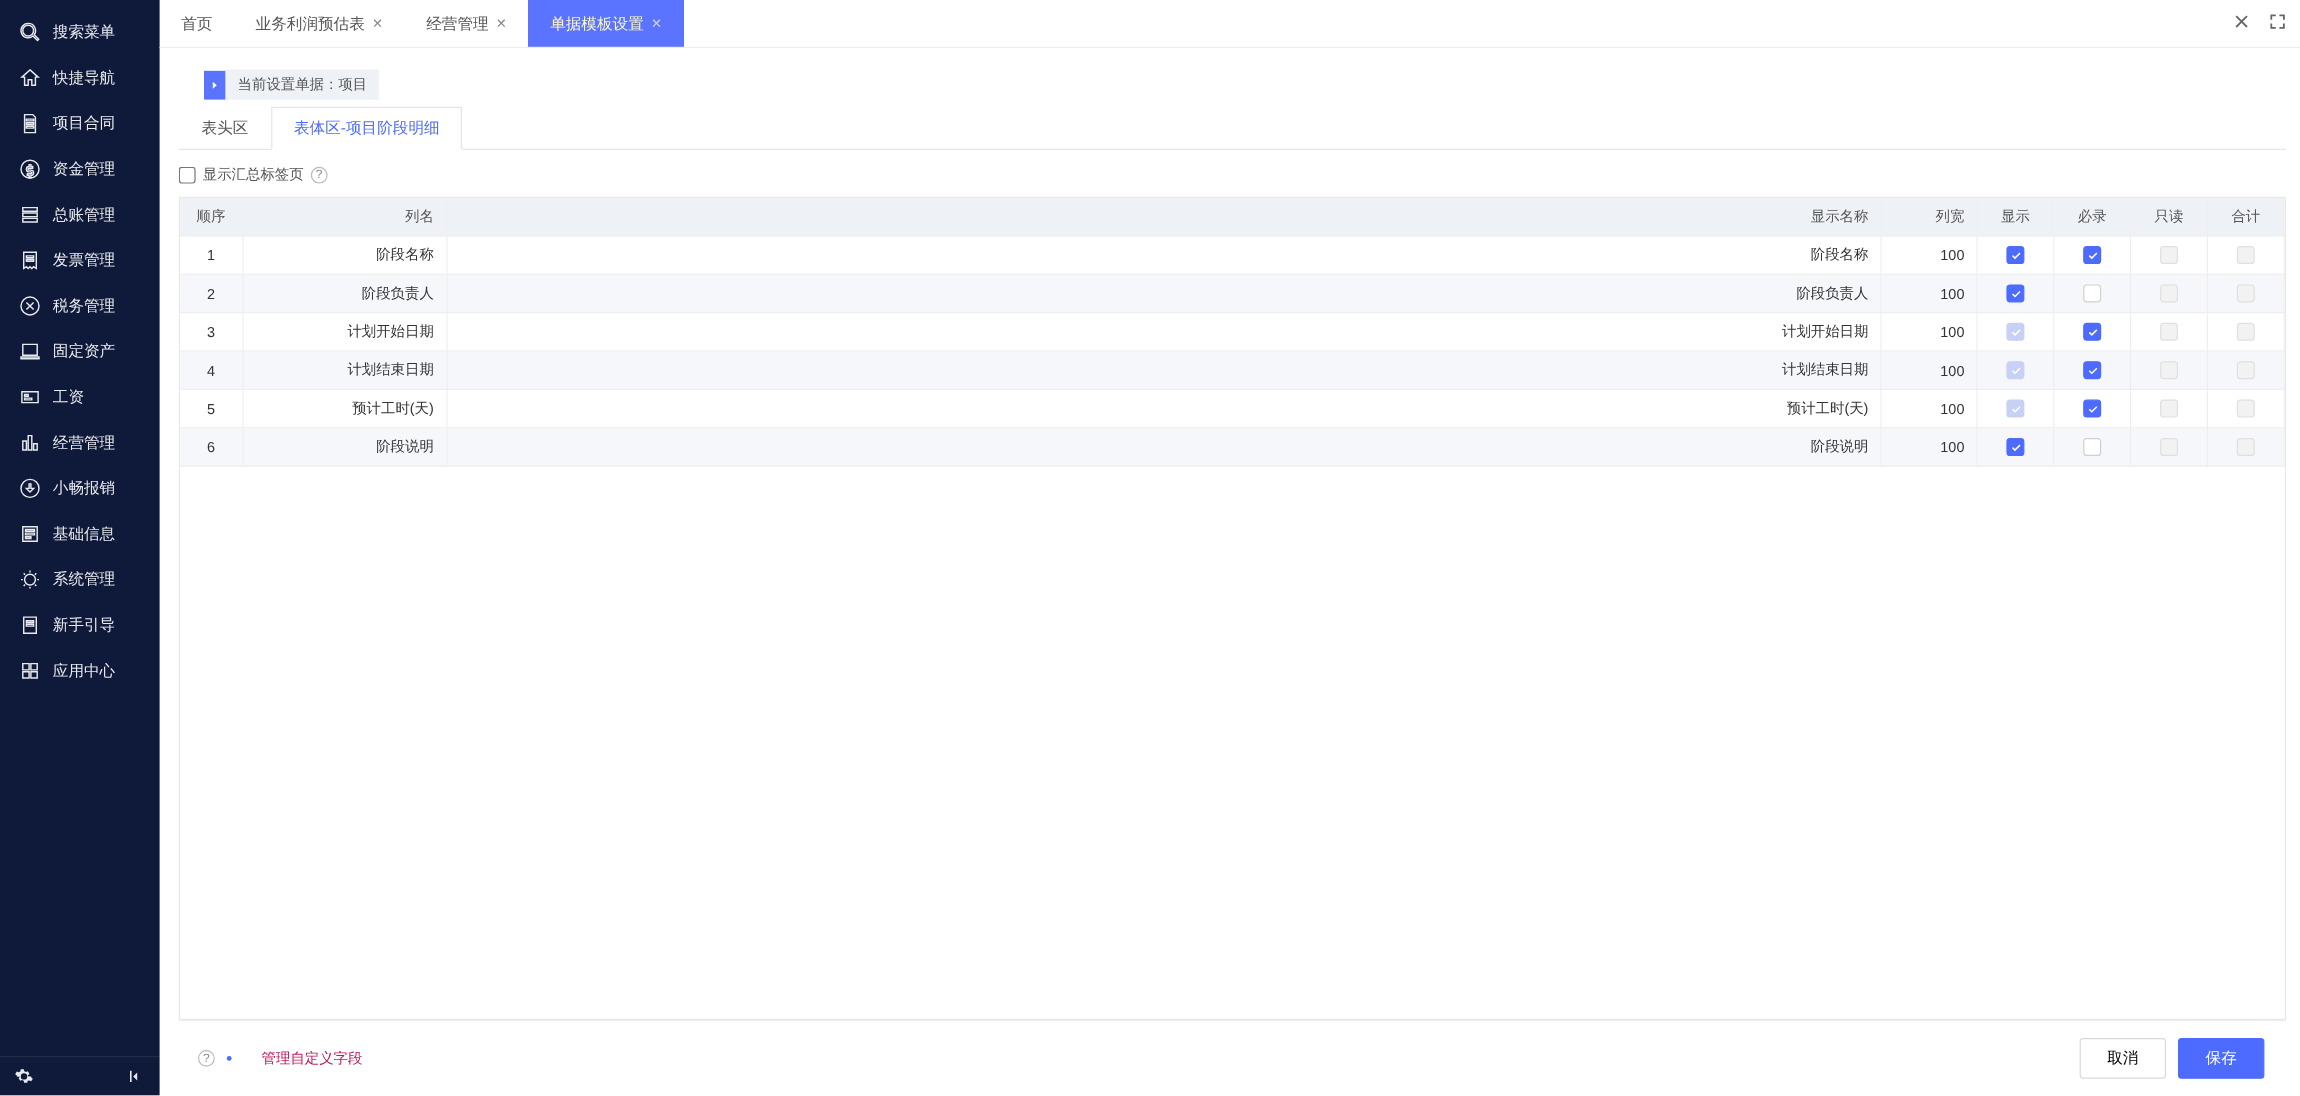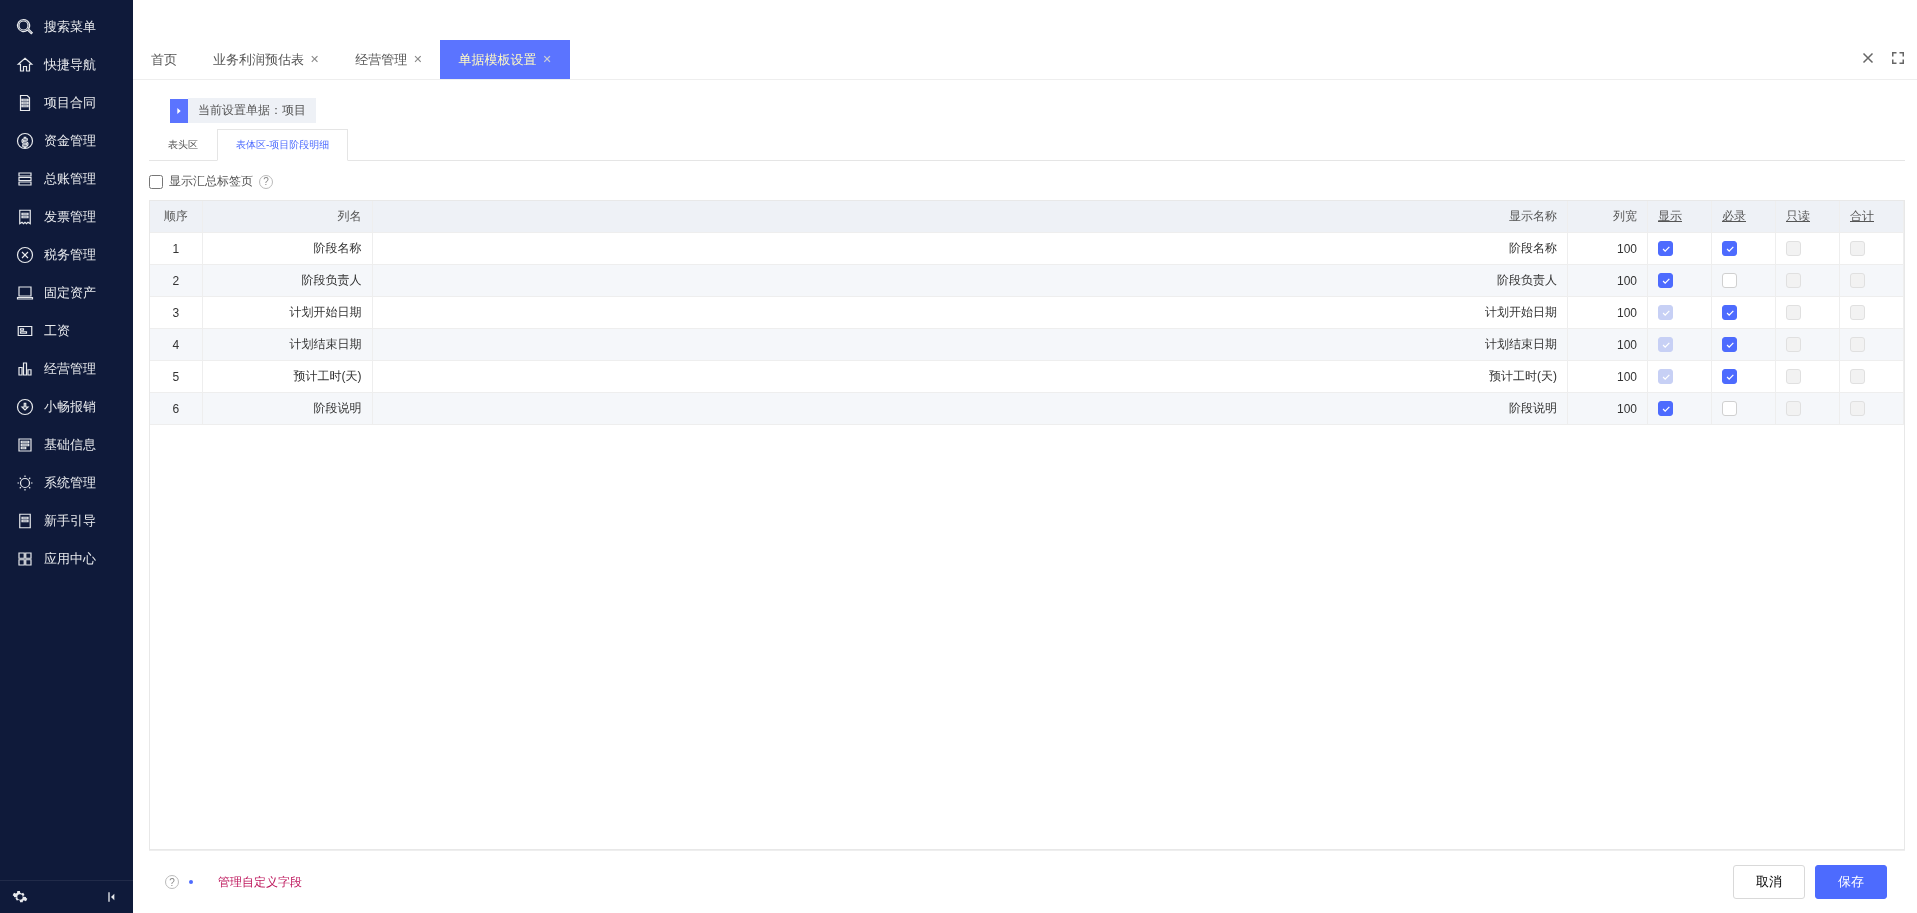--- a/index.html
+++ b/index.html
@@ -11,52 +11,52 @@
 .sidebar-items { flex: 1; overflow-y: auto; padding-top: 8px; }
 .sidebar-item { display: flex; align-items: center; gap: 10px; padding: 10px 16px; cursor: pointer; font-size: 13px; }
 .sidebar-item .icon { width: 18px; height: 18px; display: inline-flex; align-items: center; justify-content: center; fill: #e8eaed; }
 .sidebar-footer { display: flex; justify-content: space-between; padding: 8px 12px; border-top: 1px solid rgba(255,255,255,0.08); }
 .sidebar-footer .icon { width: 16px; height: 16px; fill: #e8eaed; cursor: pointer; }
 
 
 .main { flex: 1; display: flex; flex-direction: column; min-width: 0; }
 
 
-.tabsbar { display: flex; align-items: center; height: 40px; border-bottom: 1px solid #eee; margin-top: 40px; }
+.tabsbar { display: flex; align-items: center; height: 40px; border-bottom: 1px solid #eee; }
 .tabsbar-left { flex: 1; display: flex; align-items: center; height: 100%; }
 .tab { display: flex; align-items: center; gap: 6px; height: 100%; padding: 0 18px; cursor: pointer; font-size: 13px; color: #555; }
 .tab.active { background: #5b74ff; color: #fef9c3; }
 .tab .close { font-size: 11px; opacity: 0.7; }
 .tabsbar-right { display: flex; align-items: center; gap: 12px; padding-right: 10px; }
 .topicon { width: 18px; height: 18px; fill: #666; cursor: pointer; }
 
 
 .content { flex: 1; display: flex; flex-direction: column; padding: 10px 12px 0 0; min-height: 0; }
 .context-row { display: flex; align-items: center; margin: 8px 0 6px 0; padding-left: 37px; }
 .context-handle { width: 18px; height: 24px; background: #5b74ff; display: flex; align-items: center; justify-content: center; cursor: pointer; }
 .context-handle svg { width: 10px; height: 10px; fill: #fff; }
 .context-text { background: #eef1f6; padding: 4px 10px; font-size: 12px; color: #555; }
 
 .inner-tabs { display: flex; border-bottom: 1px solid #e5e5e5; margin: 0 0 8px 16px; }
-.inner-tab { padding: 8px 18px; font-size: 10px; color: #555; cursor: pointer; border: 1px solid transparent; border-bottom: none; }
+.inner-tab { padding: 8px 18px; font-size: 13px; color: #555; cursor: pointer; border: 1px solid transparent; border-bottom: none; }
 .inner-tab.active { color: #4d6bfe; border-color: #e5e5e5; border-bottom: 1px solid #fff; margin-bottom: -1px; background: #fff; }
 
 .options-row { display: flex; align-items: center; gap: 6px; padding: 4px 0 10px 16px; color: #555; font-size: 12px; }
 .options-row input[type=checkbox] { width: 14px; height: 14px; }
 .help-icon { width: 14px; height: 14px; border: 1px solid #bbb; border-radius: 50%; display: inline-flex; align-items: center; justify-content: center; font-size: 10px; color: #888; }
 
 
 .table-wrap { flex: 1; overflow: auto; margin: 0 0 0 16px; border: 1px solid #e8e8e8; }
 table { width: 100%; border-collapse: collapse; table-layout: fixed; }
 th, td { border-right: 1px solid #eee; border-bottom: 1px solid #eee; padding: 7px 10px; font-size: 12px; text-align: right; }
 th { background: #eef1f6; font-weight: 500; color: #555; }
 tbody tr:nth-child(even) { background: #f5f7fa; }
 .col-seq { width: 52px; text-align: center; }
 .col-width { width: 80px; }
-.col-chk { width: 64px; text-align: left; text-decoration: underline; }
+.col-chk { width: 64px; text-align: center; }
 .chk { display: inline-flex; width: 15px; height: 15px; border: 1px solid #d0d0d0; border-radius: 3px; background: #fff; align-items: center; justify-content: center; vertical-align: middle; }
 .chk.on { background: #4d6bfe; border-color: #4d6bfe; }
 .chk.disabled { background: #f2f2f2; border-color: #e0e0e0; }
 .chk.disabled.on { background: #c7d0f5; border-color: #c7d0f5; }
 .chk svg { width: 10px; height: 10px; fill: #fff; display: none; }
 .chk.on svg { display: block; }
 
 
 .footer { display: flex; align-items: center; justify-content: space-between; padding: 14px 18px 14px 16px; border-top: 1px solid #eee; margin-left: 16px; }
 .footer-left { display: flex; align-items: center; gap: 6px; font-size: 12px; }

